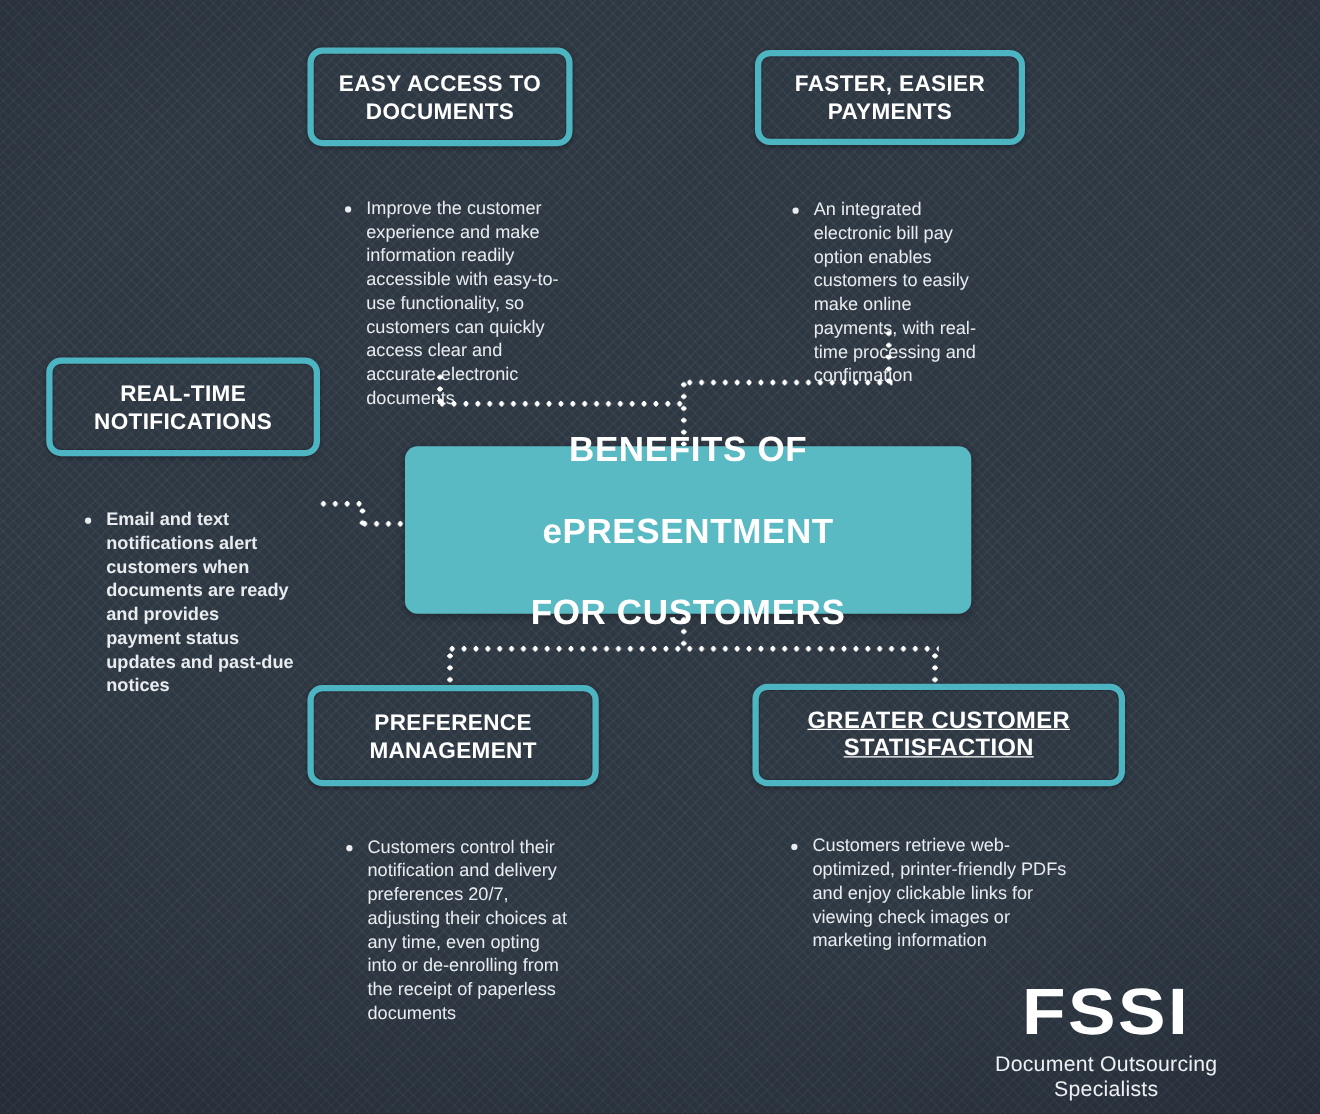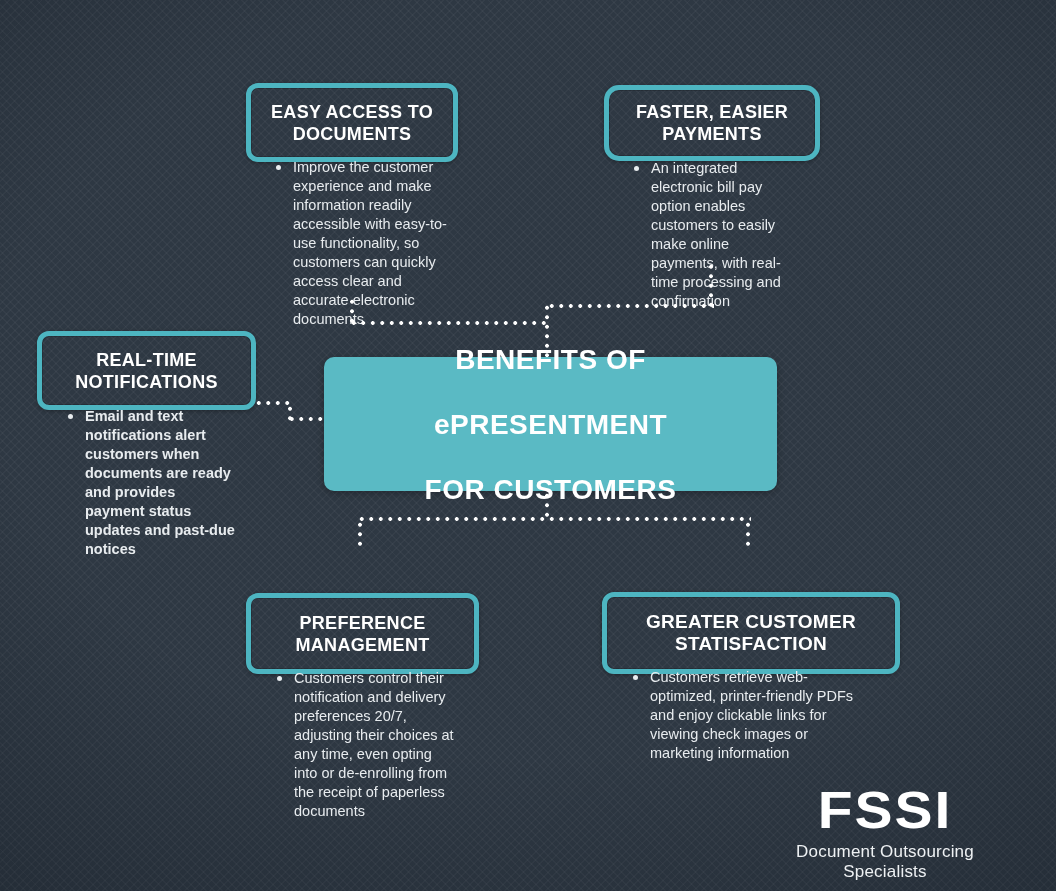--- a/index.html
+++ b/index.html
@@ -25,27 +25,26 @@
   .node-box{
     position:absolute;box-sizing:border-box;
     border:5px solid var(--teal_border,#4DB5C1);
     border-radius:12px;
     display:flex;align-items:center;justify-content:center;
     text-align:center;
     color:var(--heading_text,#FFFFFF);
     font-weight:bold;font-size:18px;line-height:22px;letter-spacing:.3px;
     padding:6px 14px;
     box-shadow:0 1px 4px rgba(0,0,0,0.35), inset 0 0 0 1px rgba(0,0,0,0.18);
-    margin-top:45px;
   }
   #box-easy{left:246px;top:38px;width:212px;height:79px;}
-  #box-faster{left:604px;top:40px;width:216px;height:76px;border-radius:15px;}
+  #box-faster{left:604px;top:40px;width:216px;height:76px;}
   #box-realtime{left:37px;top:286px;width:219px;height:79px;align-items:center;}
   #box-preference{left:246px;top:548px;width:233px;height:81px;}
-  #box-greater{left:602px;top:547px;width:298px;height:82px;font-size:19px;}
+  #box-greater{left:602px;top:547px;width:298px;height:82px;font-size:19px;text-decoration:underline;}
   #box-center{
     position:absolute;left:324px;top:357px;width:453px;height:134px;
     background:var(--teal_fill,#5ABAC4);
     border-radius:10px;
     display:flex;flex-direction:column;align-items:center;justify-content:center;
     color:var(--heading_text,#FFFFFF);
     font-weight:bold;font-size:28px;line-height:39px;letter-spacing:.5px;
     text-align:center;
     box-shadow:0 2px 7px rgba(0,0,0,0.30);
     gap:26px;

